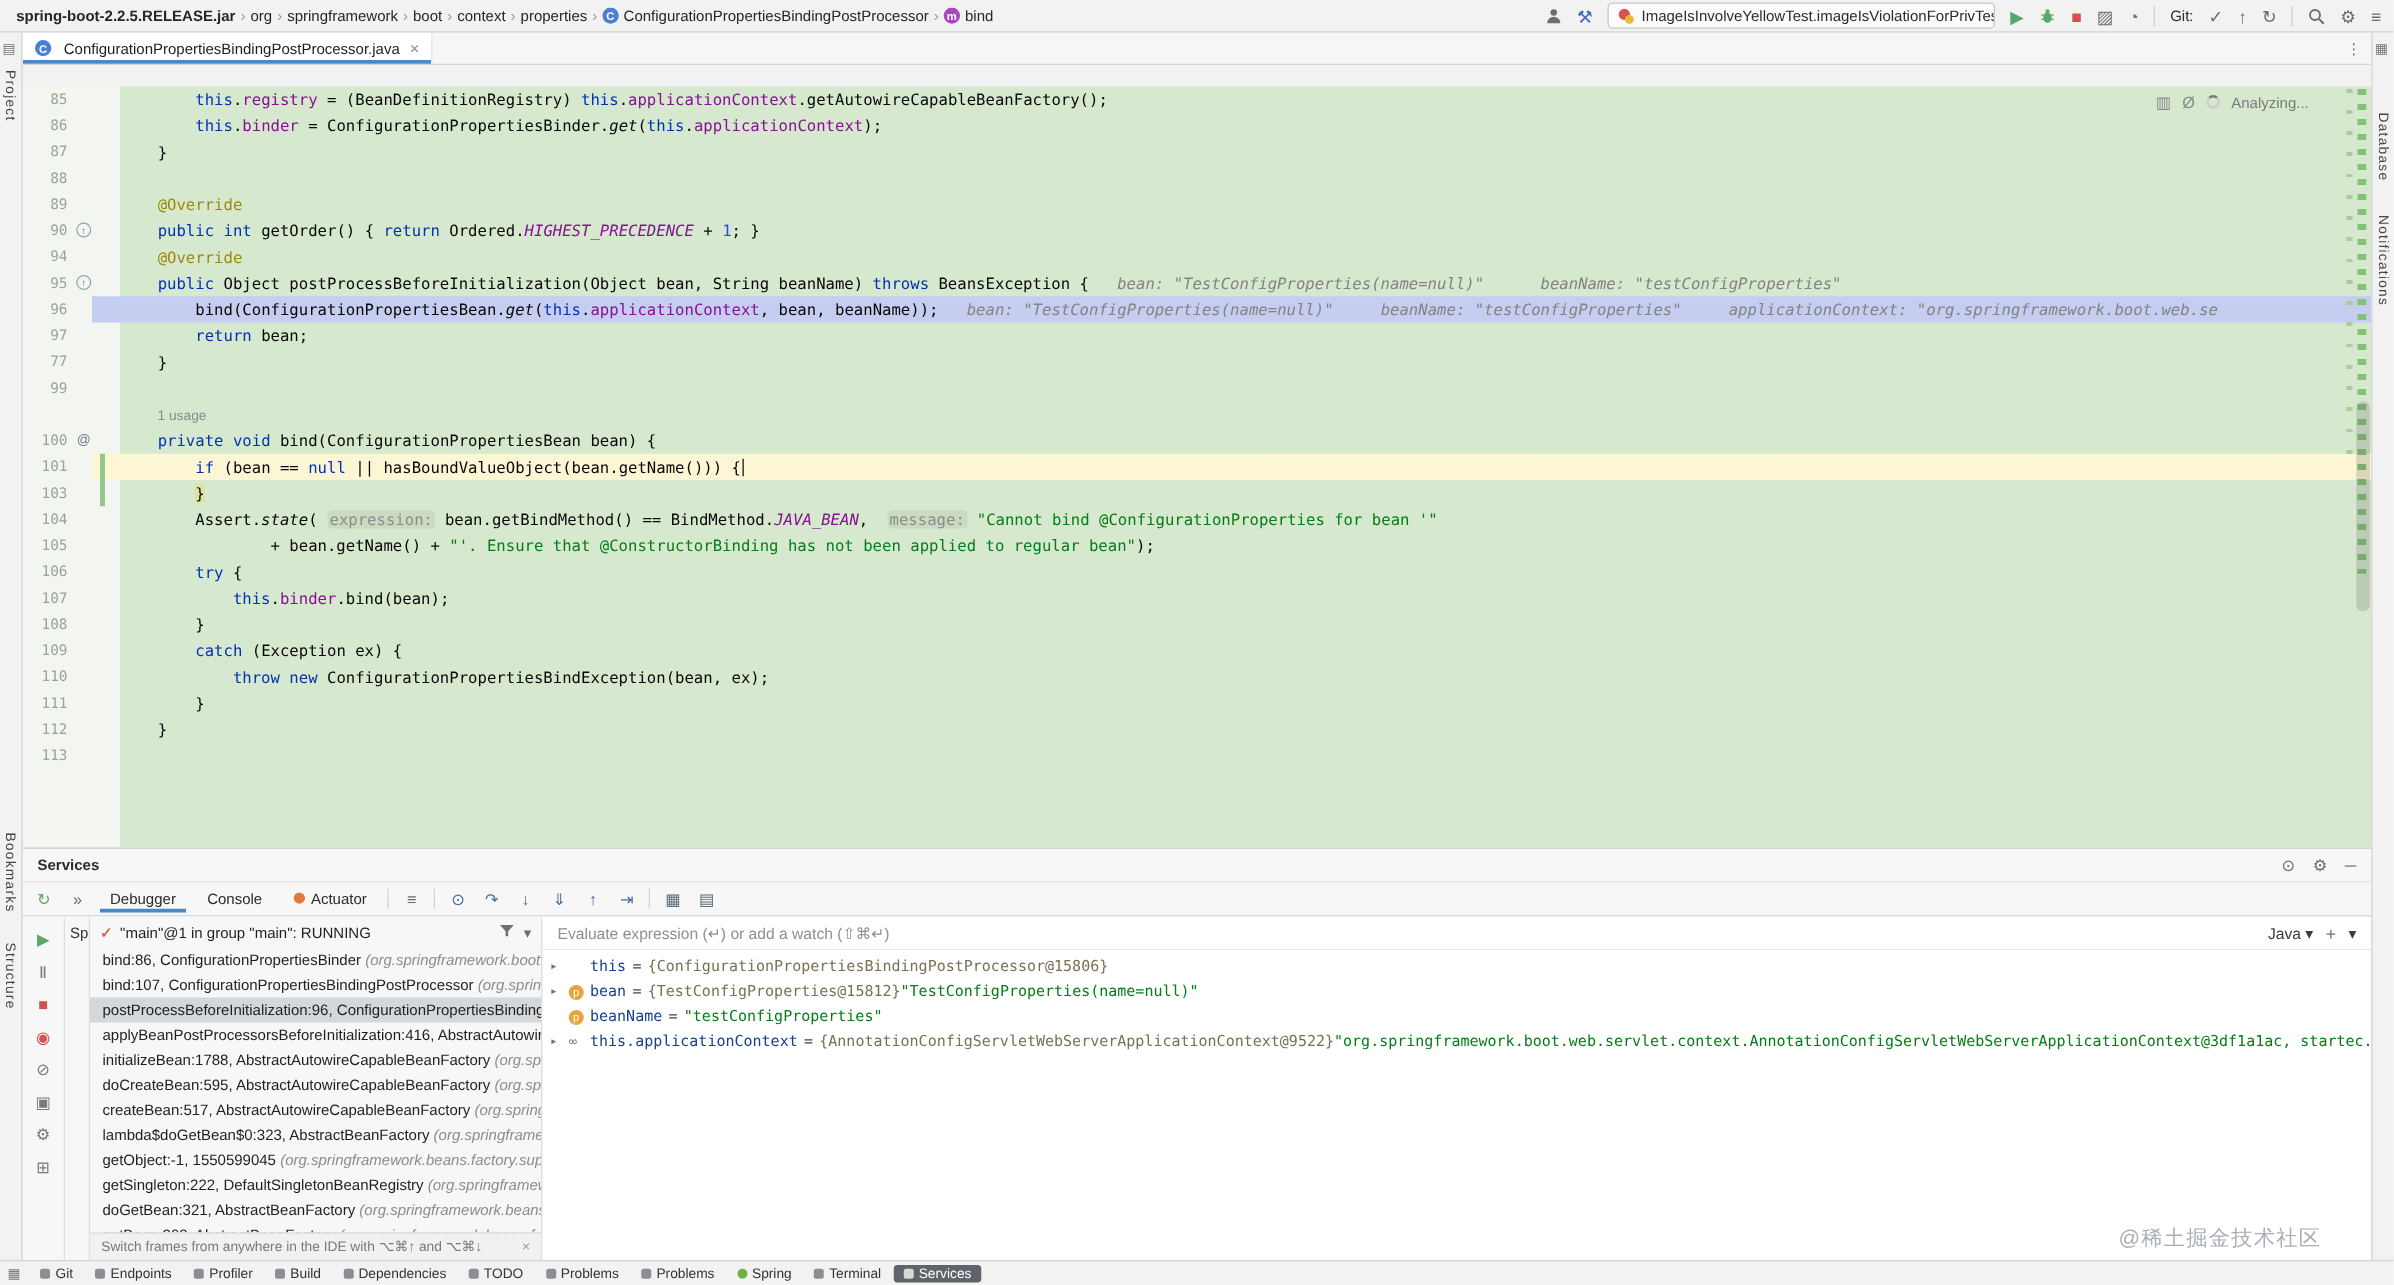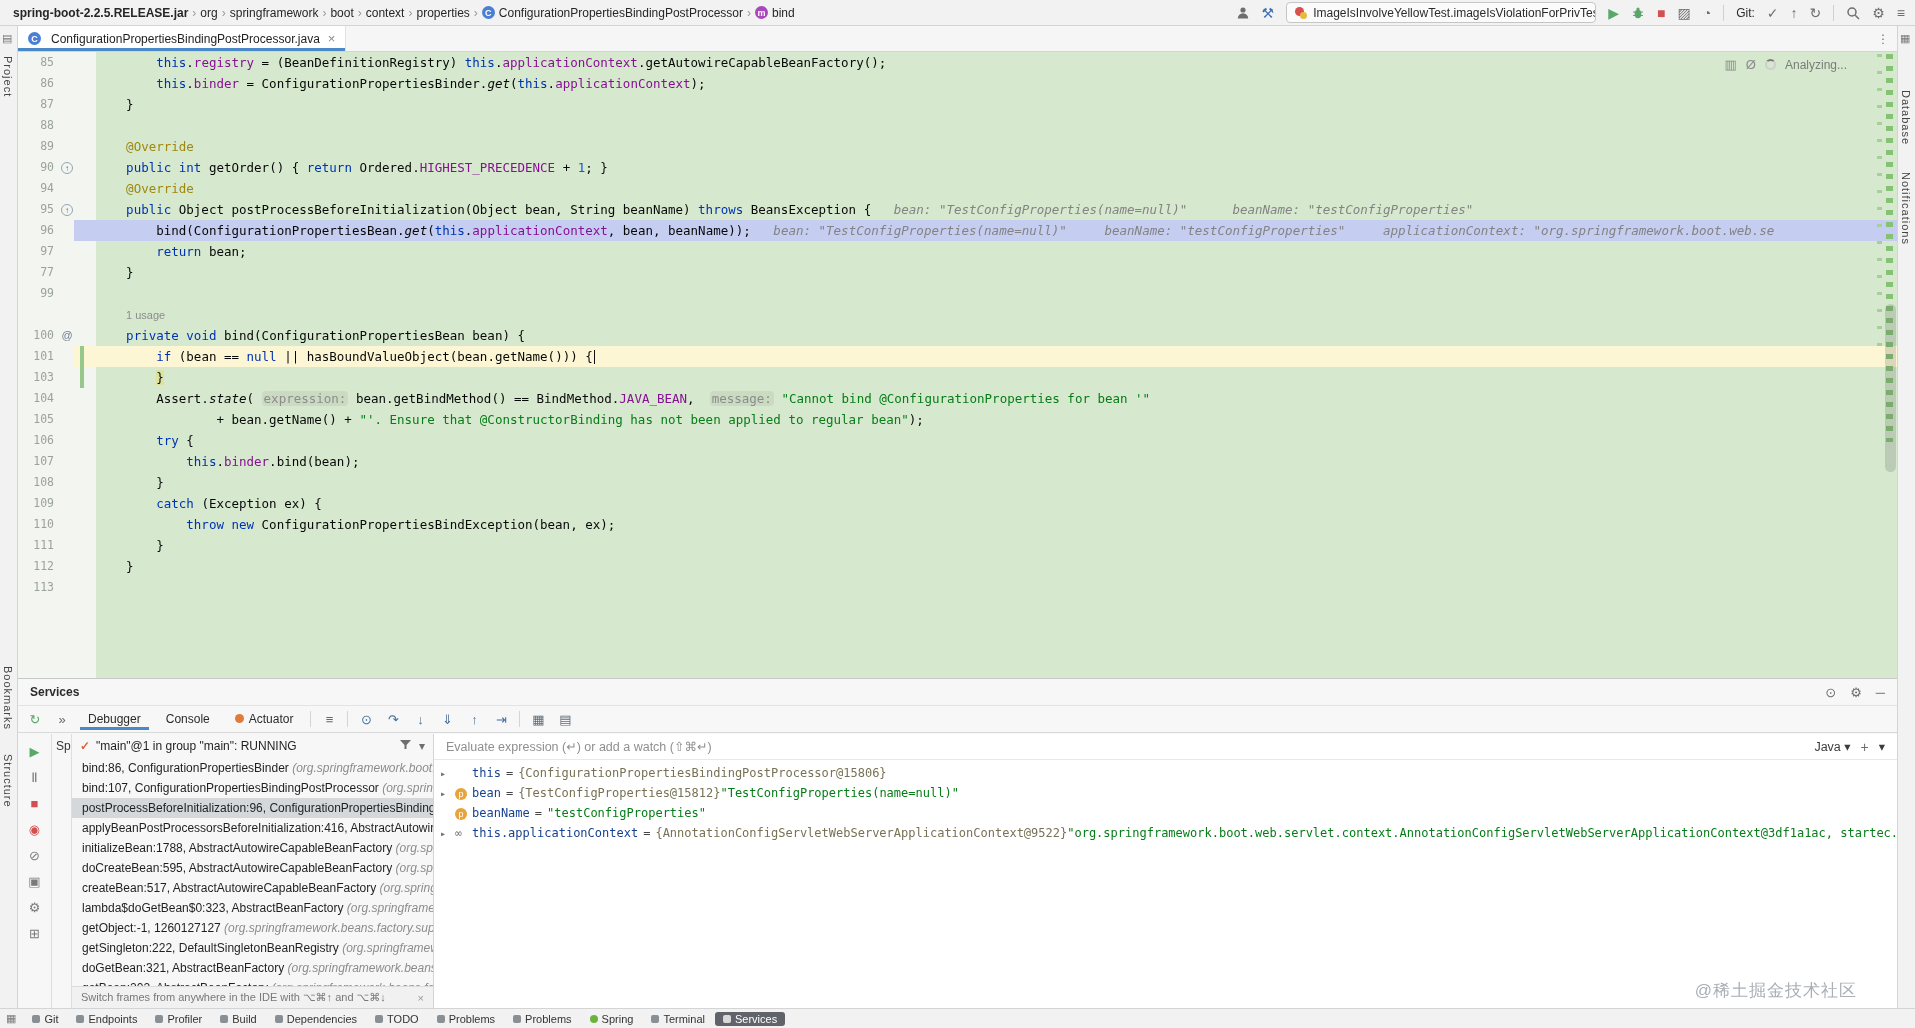--- a/index.html
+++ b/index.html
@@ -36,41 +36,41 @@
 .strip-icon{position:absolute;left:2px;color:#7a7a7a;font-size:11px;}
 .vlabel{writing-mode:vertical-rl;font-size:11px;color:#454545;position:absolute;left:2px;letter-spacing:1px;}
 
 
 .tabbar{position:absolute;top:26px;left:18px;right:18px;height:26px;background:#f6f6f6;border-bottom:1px solid #d4d4d4;display:flex;align-items:stretch;z-index:3;}
 .tab{display:flex;align-items:center;gap:6px;padding:0 10px;background:#ffffff;border-right:1px solid #e2e2e2;box-shadow:inset 0 -3px 0 #4a88c7;font-size:12px;color:#1f1f1f;}
 .tab-close{color:#8a8a8a;font-size:13px;margin-left:2px;}
 .tabbar-right{margin-left:auto;display:flex;align-items:center;padding:0 8px;color:#6e6e6e;}
 
 
-.editor{position:absolute;top:52px;left:18px;right:18px;height:626px;background:#d6e8ce;overflow:hidden;font-family:"DejaVu Sans Mono","Liberation Mono",monospace;font-size:12.5px;z-index:2;}
+.editor{position:absolute;top:69px;left:18px;right:18px;height:626px;background:#d6e8ce;overflow:hidden;font-family:"DejaVu Sans Mono","Liberation Mono",monospace;font-size:12.5px;z-index:2;}
 .gutter-bg{position:absolute;left:0;top:0;bottom:0;width:78px;background:#f3f6f0;}
 .code-lines{position:relative;}
 .code-row{position:relative;display:flex;height:21px;line-height:21px;white-space:pre;}
 .code-row.bg-exec{background:linear-gradient(90deg,rgba(0,0,0,0) 56px,#c5cdf0 56px);}
 .code-row.bg-caret{background:linear-gradient(90deg,rgba(0,0,0,0) 56px,#fcf6d4 56px);}
 .ln{width:36px;text-align:right;color:#9aa39a;font-size:11.5px;flex:none;background:#f3f6f0;}
 .gicon{width:26px;flex:none;text-align:center;color:#6d7f92;font-size:11px;font-family:"Liberation Sans",sans-serif;}
 .ovr{display:inline-block;width:12px;height:12px;border:1px solid #93a5b4;border-radius:50%;font-size:8px;line-height:11px;color:#4a6f96;margin-top:4px;}
 .vcsbar{width:4px;flex:none;margin-right:12px;}
 .vcsbar.on{background:#97c88b;}
 .code{flex:1;color:#080808;}
 .usage{font-size:11px;color:#8c8c8c;font-family:"Liberation Sans",sans-serif;padding-left:30px;}
 .caret{display:inline-block;width:1.5px;height:14px;background:#111;vertical-align:text-bottom;margin-left:1px;}
 .tk-p{color:#080808;}
 .tk-k{color:#0033b3;}
 .tk-f{color:#871094;}
 .tk-m{color:#080808;}
 .tk-sm{color:#080808;font-style:italic;}
 .tk-s{color:#067d17;}
-.tk-c{color:#871094;margin-top:33px;}
+.tk-c{color:#871094;font-style:italic;margin-top:33px;}
 .tk-a{color:#9e880d;}
 .tk-n{color:#1750eb;}
 .tk-h{color:#838383;font-style:italic;}
 .tk-hl{color:#8c8c8c;background:rgba(0,0,0,0.055);border-radius:4px;padding:0 2px;}
 .tk-bh{color:#080808;background:#dde39c;}
 .editor-status{position:absolute;top:5px;right:50px;display:flex;align-items:center;gap:9px;color:#7c7c7c;font-family:"Liberation Sans",sans-serif;font-size:12px;}
 .editor-status .es-ic{font-size:13px;color:#8a8a8a;}
 .spinner{width:11px;height:11px;border:2px solid #cecece;border-top-color:#7c7c7c;border-radius:50%;display:inline-block;}
 .marks-a{position:absolute;right:4px;top:2px;width:7px;height:388px;background:repeating-linear-gradient(180deg,#85c276 0 5px,rgba(0,0,0,0) 5px 12px);}
 .marks-b{position:absolute;right:15px;top:2px;width:5px;height:300px;background:repeating-linear-gradient(180deg,#a7cf9a 0 3px,rgba(0,0,0,0) 3px 17px);}
@@ -338,21 +338,21 @@
         </div>
         <div class="frames-list" data-name="frames-list">
             <div class="frame-row" data-name="stack-frame"><span>bind:86, ConfigurationPropertiesBinder </span><span class="frame-pkg">(org.springframework.boot.cont...</span></div>
             <div class="frame-row" data-name="stack-frame"><span>bind:107, ConfigurationPropertiesBindingPostProcessor </span><span class="frame-pkg">(org.springfram...</span></div>
             <div class="frame-row selected" data-name="stack-frame"><span>postProcessBeforeInitialization:96, ConfigurationPropertiesBindingPostP...</span></div>
             <div class="frame-row" data-name="stack-frame"><span>applyBeanPostProcessorsBeforeInitialization:416, AbstractAutowireCap...</span></div>
             <div class="frame-row" data-name="stack-frame"><span>initializeBean:1788, AbstractAutowireCapableBeanFactory </span><span class="frame-pkg">(org.springfra...</span></div>
             <div class="frame-row" data-name="stack-frame"><span>doCreateBean:595, AbstractAutowireCapableBeanFactory </span><span class="frame-pkg">(org.springfra...</span></div>
             <div class="frame-row" data-name="stack-frame"><span>createBean:517, AbstractAutowireCapableBeanFactory </span><span class="frame-pkg">(org.springframe...</span></div>
             <div class="frame-row" data-name="stack-frame"><span>lambda$doGetBean$0:323, AbstractBeanFactory </span><span class="frame-pkg">(org.springframework...</span></div>
-            <div class="frame-row" data-name="stack-frame"><span>getObject:-1, 1260127127 </span><span class="frame-pkg">(org.springframework.beans.factory.support.A...</span></div>
+            <div class="frame-row" data-name="stack-frame"><span>getObject:-1, 1550599045 </span><span class="frame-pkg">(org.springframework.beans.factory.support.A...</span></div>
             <div class="frame-row" data-name="stack-frame"><span>getSingleton:222, DefaultSingletonBeanRegistry </span><span class="frame-pkg">(org.springframework.b...</span></div>
             <div class="frame-row" data-name="stack-frame"><span>doGetBean:321, AbstractBeanFactory </span><span class="frame-pkg">(org.springframework.beans.facto...</span></div>
             <div class="frame-row" data-name="stack-frame"><span>getBean:202, AbstractBeanFactory </span><span class="frame-pkg">(org.springframework.beans.factorv...</span></div>
           </div>
         <div class="frames-tip" data-name="frames-tip">
           <span data-name="frames-tip-text">Switch frames from anywhere in the IDE with ⌥⌘↑ and ⌥⌘↓</span>
           <span class="tip-close" data-name="close-tip-icon">×</span>
         </div>
       </div>
       <div class="vars" data-name="variables-panel">

